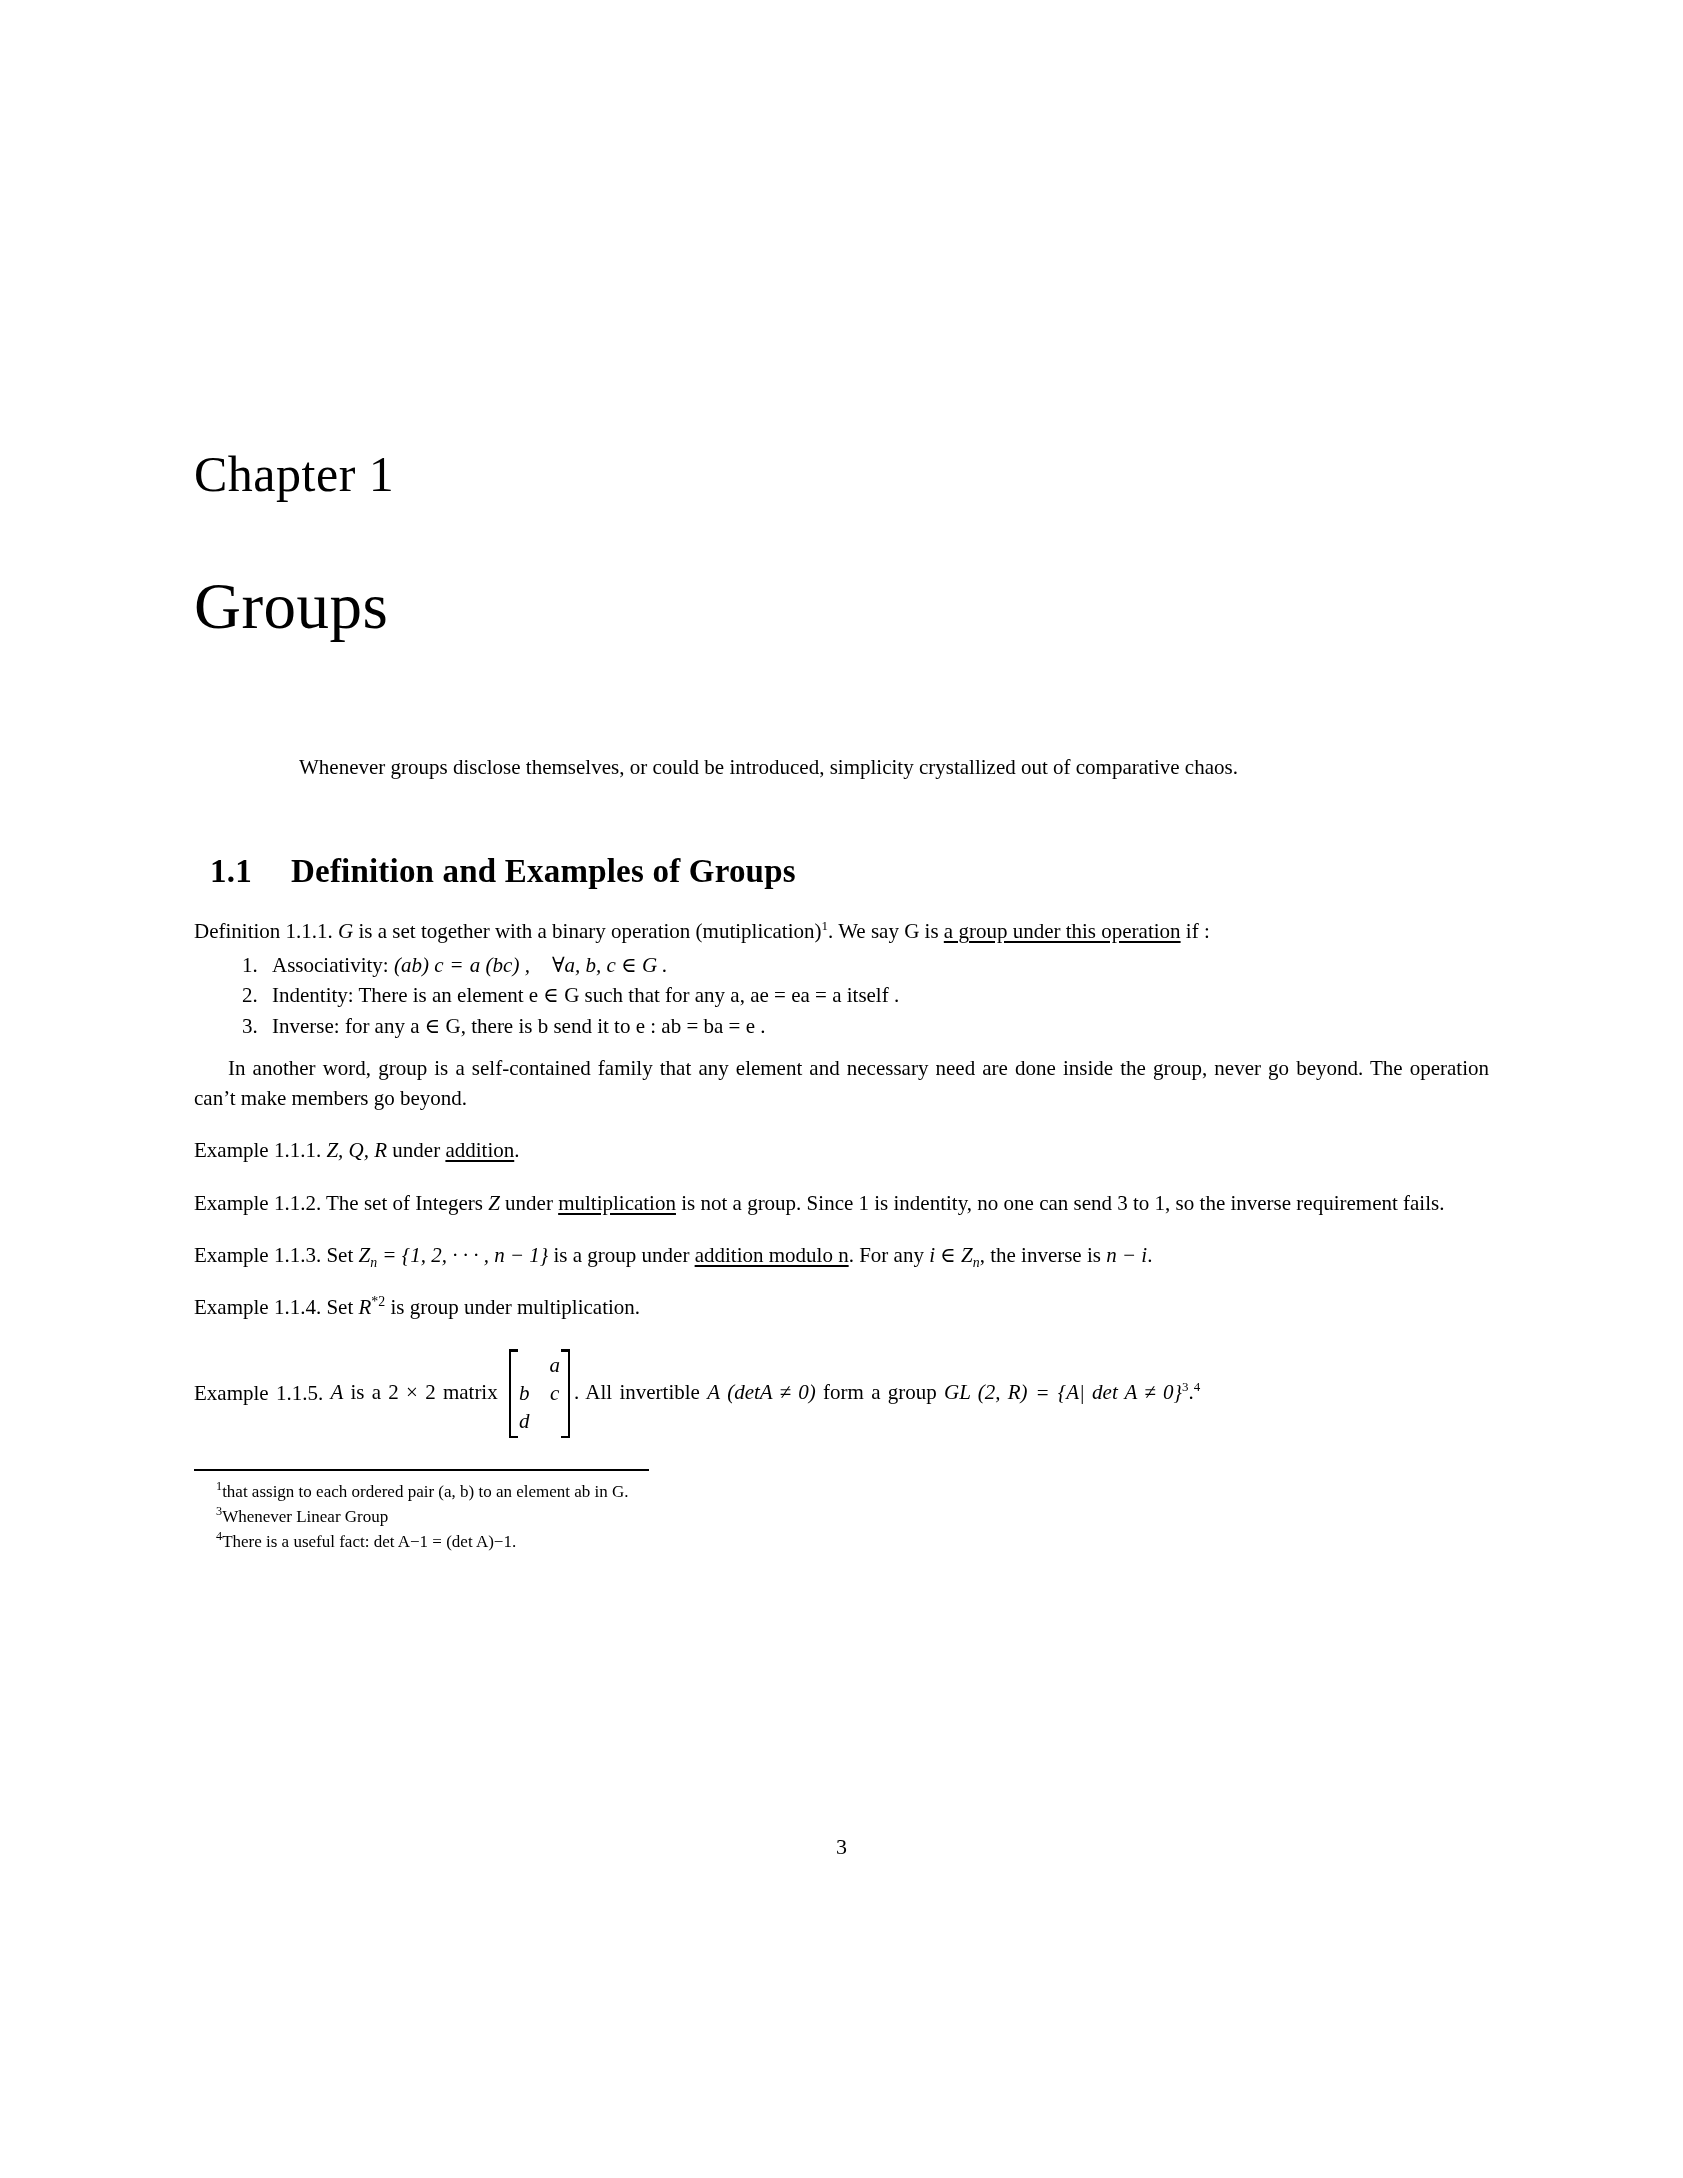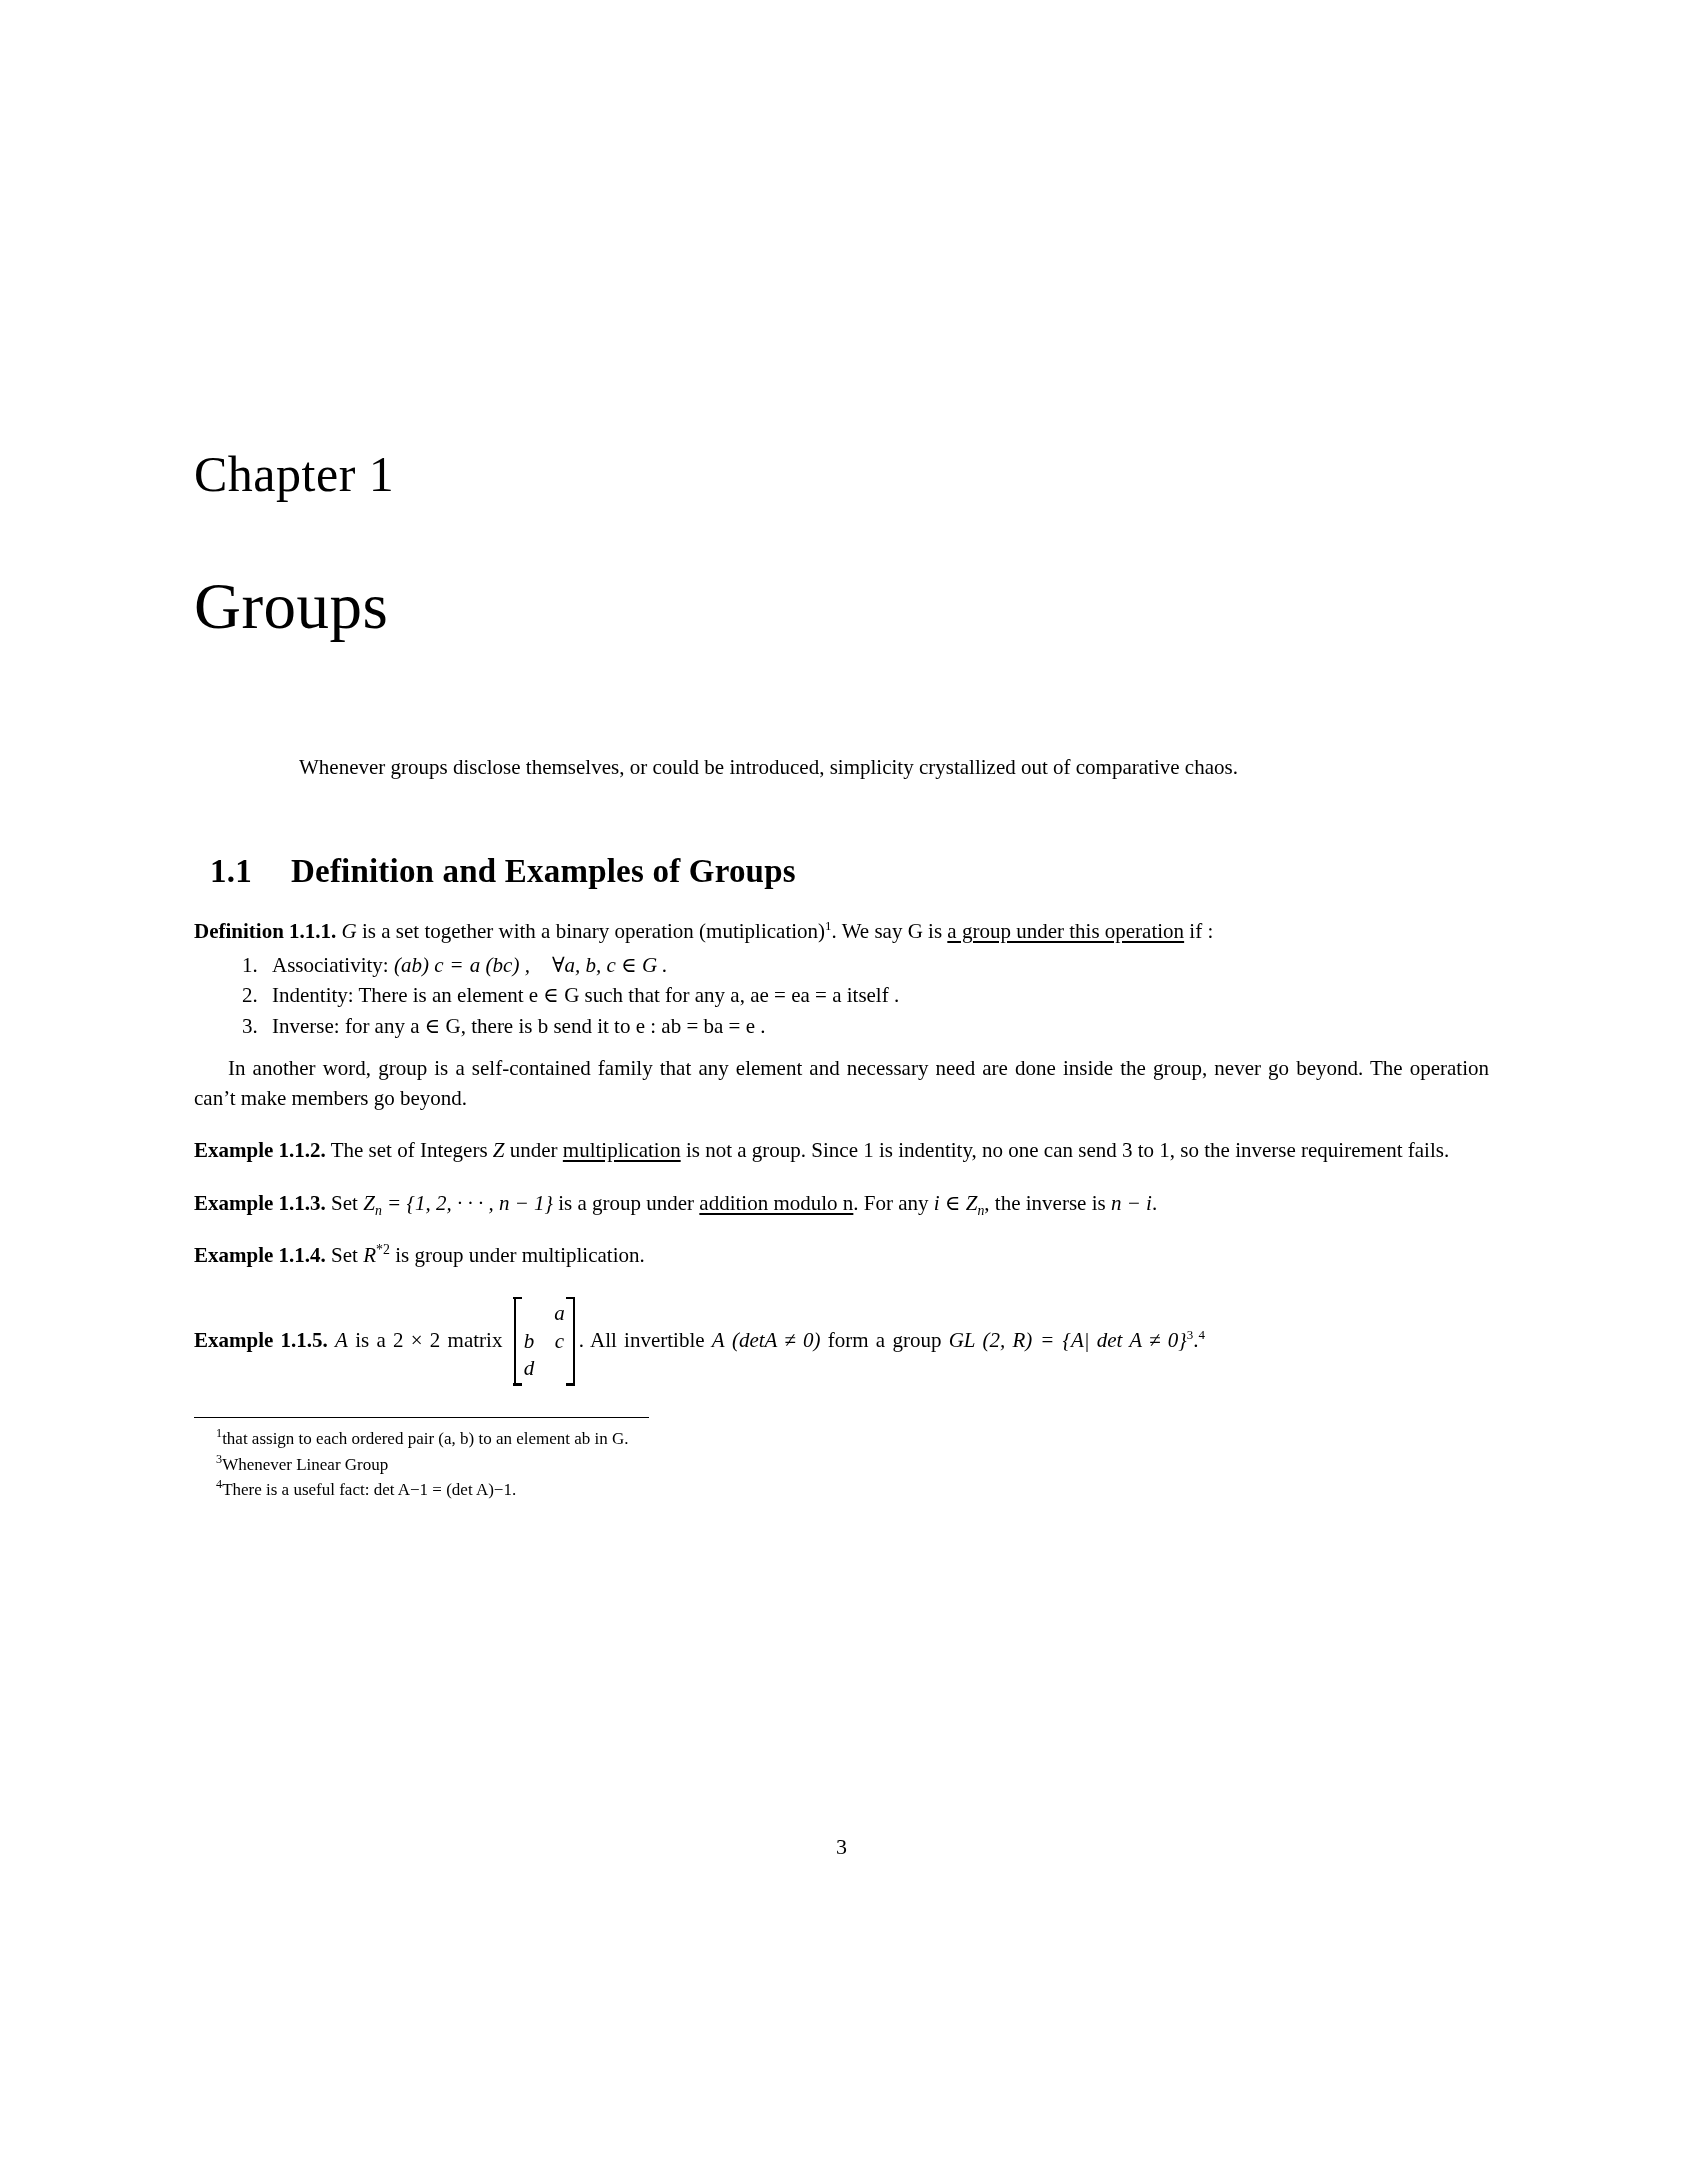--- a/index.html
+++ b/index.html
@@ -65,21 +65,21 @@
   .para {
     font-size: 21px;
     line-height: 1.44;
     text-align: justify;
     margin-top: 22px;
   }
   .para.indent { text-indent: 34px; }
   .para.tight { margin-top: 26px; }
 
   .runin {
-    font-weight: bold;
+    font-weight: normal;
     margin-top: 12px;
   }
   .u { text-decoration: underline; text-underline-offset: 3px; margin-top: 43px; }
 
   
   .m  { font-style: italic; font-family: "Liberation Serif", "DejaVu Serif", serif; }
   .op { font-style: normal; padding: 0 2px; }
 
   sup.fn {
     font-size: 0.62em;
@@ -223,20 +223,24 @@
         <span class="axiom-body">Indentity: There is an element e ∈ G such that for any a, ae = ea = a itself .</span>
       </div>
       <div class="axiom">
         <span class="axiom-num">3.</span>
         <span class="axiom-body">Inverse: for any a ∈ G, there is b send it to e : ab = ba = e .</span>
       </div>
     </div>
 
     <div class="para indent" style="margin-top:12px;">In another word, group is a self-contained family that any element and necessary need are done inside the group, never go beyond. The operation can’t make members go beyond.</div>
 
+    <div class="para">
+      <span class="runin">Example 1.1.1.</span>
+      <span class="m">Z, Q, R</span><span> under </span><span class="u">addition</span><span>.</span>
+    </div>
 
     <div class="para">
       <span class="runin">Example 1.1.2.</span>
       <span>The set of Integers </span><span class="m">Z</span><span> under </span><span class="u">multiplication</span><span> is not a group. Since 1 is indentity, no one can send 3 to 1, so the inverse requirement fails.</span>
     </div>
 
     <div class="para">
       <span class="runin">Example 1.1.3.</span>
       <span>Set </span><span class="m">Z</span><sub class="sb">n</sub><span class="m"> = {1, 2, · · · , n − 1}</span><span> is a group under </span><span class="u">addition modulo n</span><span>. For any </span><span class="m">i ∈ Z</span><sub class="sb">n</sub><span>, the inverse is </span><span class="m">n − i</span><span>.</span>
     </div>

